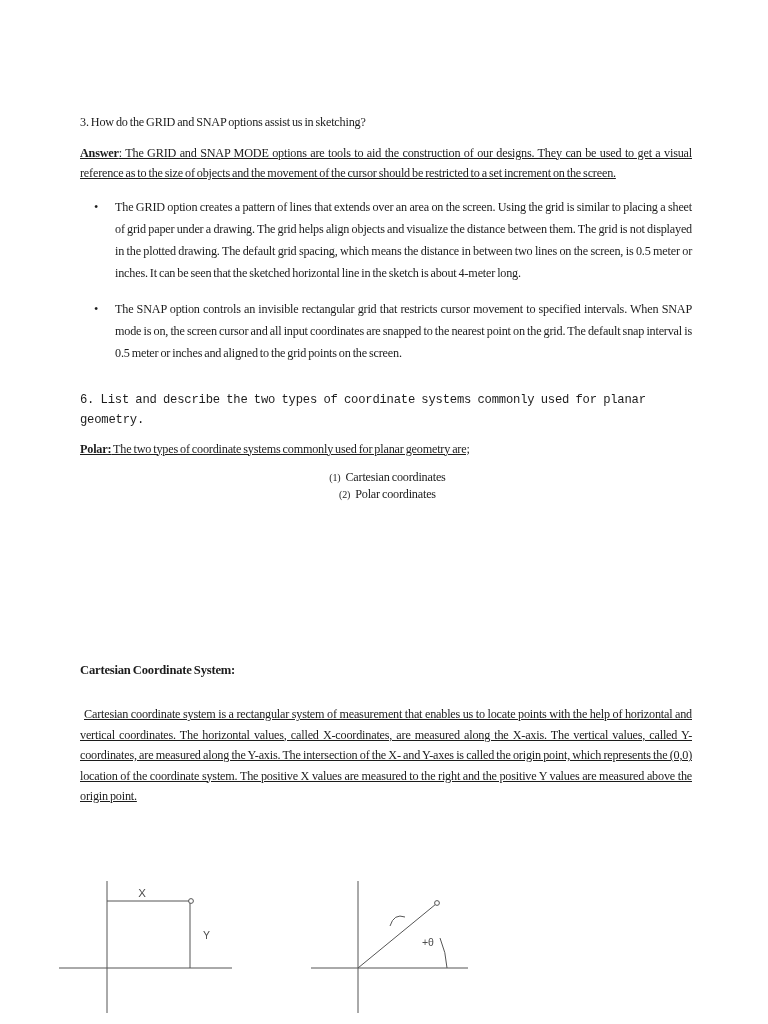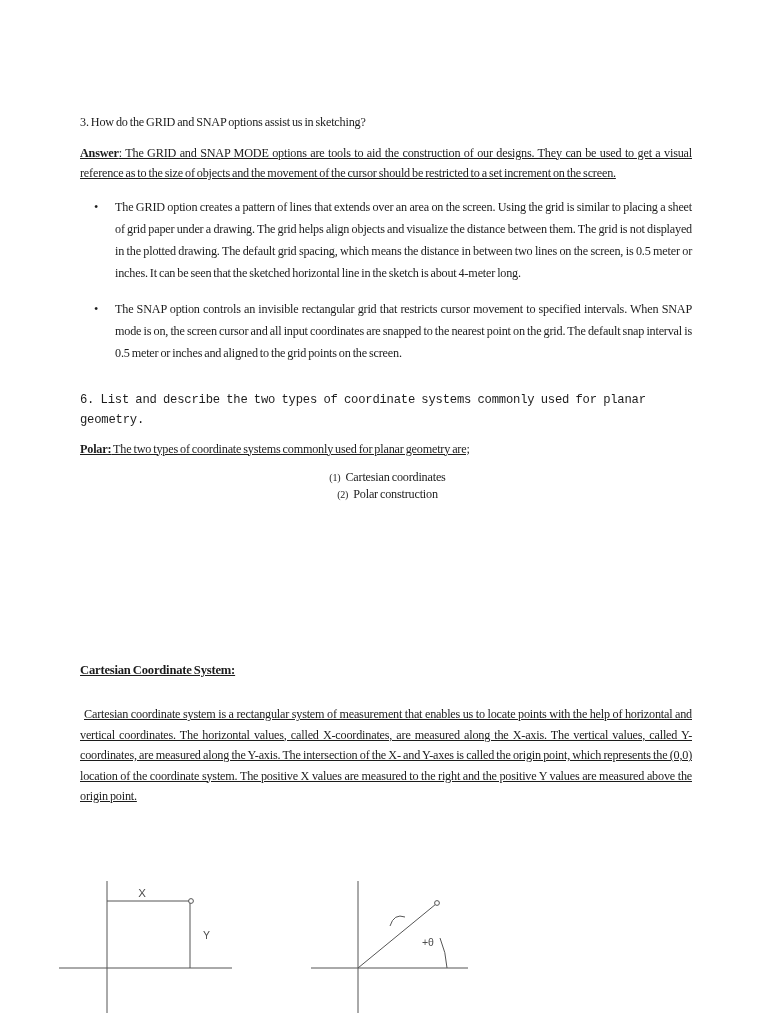--- a/index.html
+++ b/index.html
@@ -38,21 +38,20 @@
     top: 0;
   }
 
   .numlist { margin-top: 10px; }
   .numitem { line-height: 16px; padding-left: 3px; text-align: center; }
   .numitem .num { font-size: 10px; color: #222; }
   .numitem .lbl { margin-left: 5px; }
 
   .heading {
     font-weight: bold;
-    text-decoration: underline;
     line-height: 20px;
     font-size: 12.6px;
   }
   .cart-para1 { margin-top: 24px; text-indent: 4px; }
   .cart-para2 { margin-top: 0; }
 
   .diagrams {
     position: absolute;
     left: 0; top: 875px;
     width: 768px; height: 149px;
@@ -80,21 +79,21 @@
 
     <p class="q q6">6. List and describe the two types of coordinate systems commonly used for planar geometry.</p>
 
     <p class="para answer6"><b>Polar:</b><span> The two types of coordinate systems commonly used for planar geometry are;</span></p>
 
     <div class="numlist">
       <div class="numitem">
         <span class="num">(1)</span><span class="lbl">Cartesian coordinates</span>
       </div>
       <div class="numitem">
-        <span class="num">(2)</span><span class="lbl">Polar construction</span>
+        <span class="num">(2)</span><span class="lbl">Polar coordinates</span>
       </div>
     </div>
   </div>
 
   <div class="sec sec-cart">
     <p class="heading">Cartesian Coordinate System:</p>
     <p class="para cart-para1">Cartesian coordinate system is a rectangular system of measurement that enables us to locate points with the help of horizontal and vertical coordinates. The horizontal values, called X-coordinates, are measured along the X-axis. The vertical values, called Y-coordinates, are measured along the Y-axis. The intersection of the X- and Y-axes is called the origin point, which represents the (0,0) location of the coordinate system. The positive X values are measured to the right and the positive Y values are measured above the origin point.</p>
   </div>
 
   <div class="diagrams">

